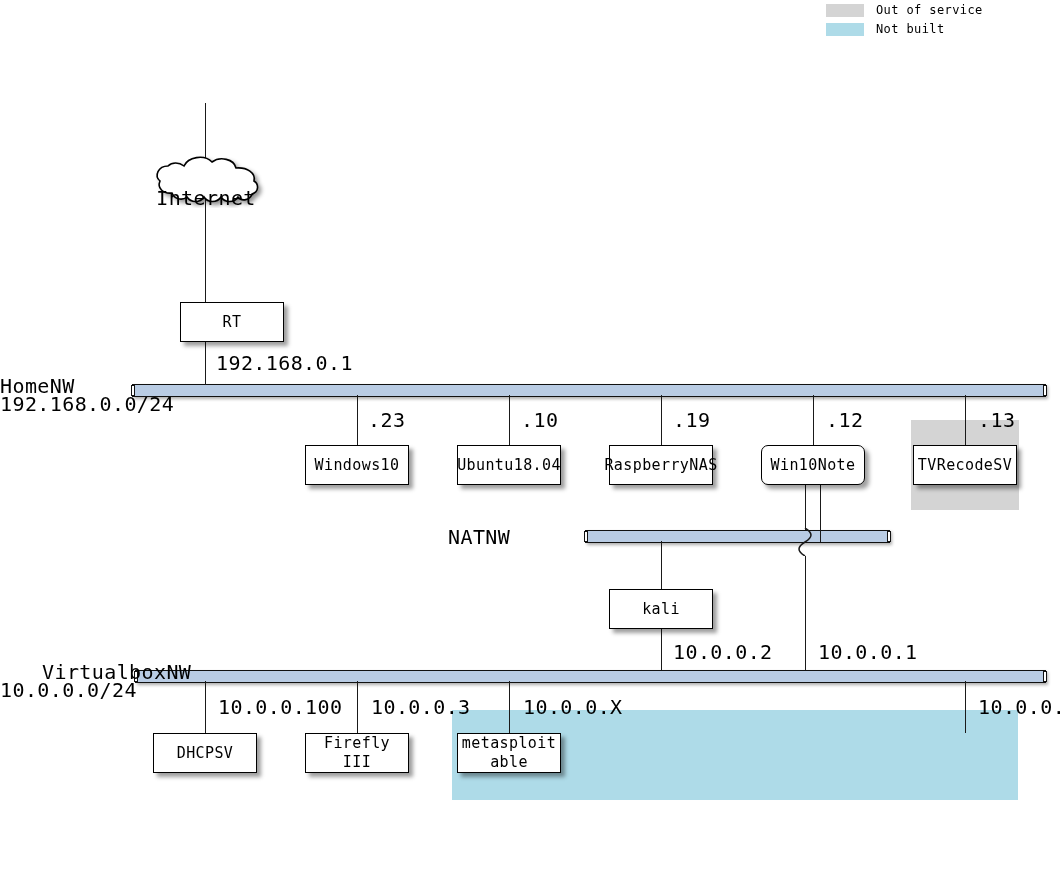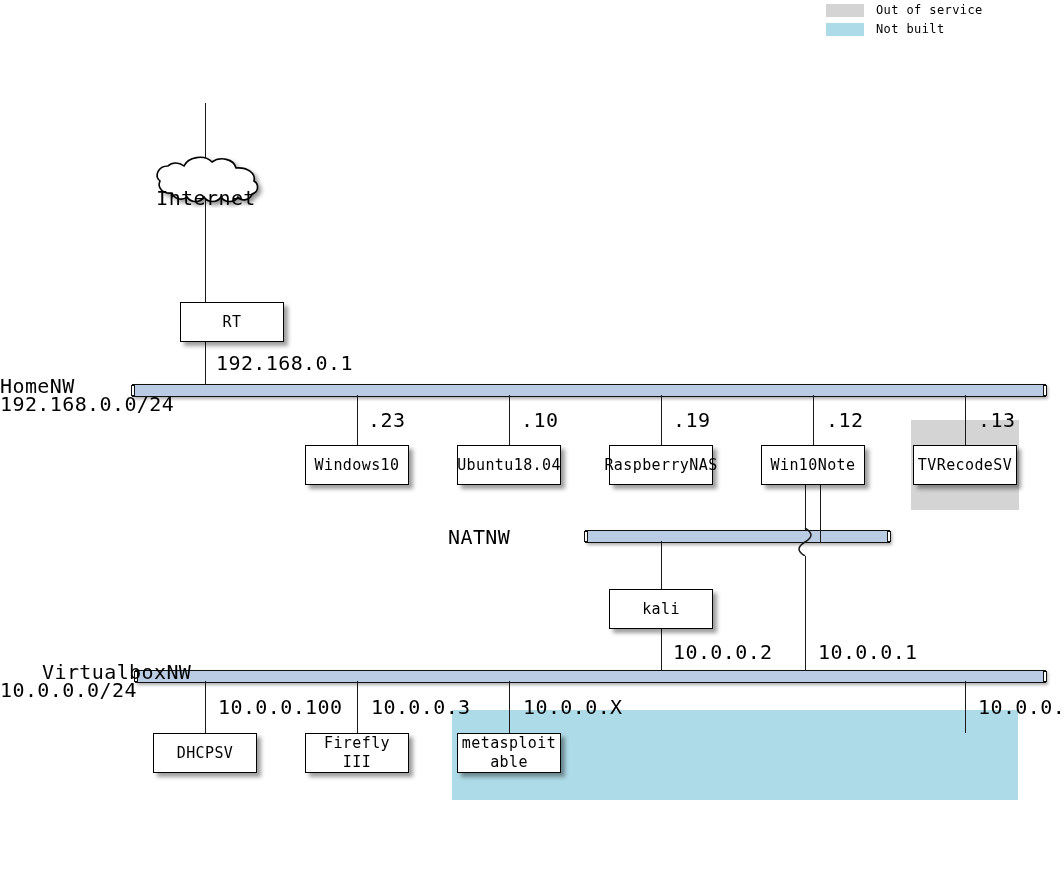--- a/index.html
+++ b/index.html
@@ -181,21 +181,21 @@
   </div>
 
   <div class="node" style="left:457px; top:445px; width:104px; height:40px;">
     <span>Ubuntu18.04</span>
   </div>
 
   <div class="node" style="left:609px; top:445px; width:104px; height:40px;">
     <span>RaspberryNAS</span>
   </div>
 
-  <div class="node" style="left:761px; top:445px; width:104px; height:40px;">
+  <div class="node" style="left:761px; top:445px; width:104px; height:40px;border-radius:7px;">
     <span>Win10Note</span>
   </div>
 
   <div class="node" style="left:913px; top:445px; width:104px; height:40px;">
     <span>TVRecodeSV</span>
   </div>
 
   <div class="vline" style="left:805px; top:485px; height:45px;"></div>
 
   <svg class="hop" width="22" height="28" viewBox="0 0 22 28" style="left:795px; top:528px;">

